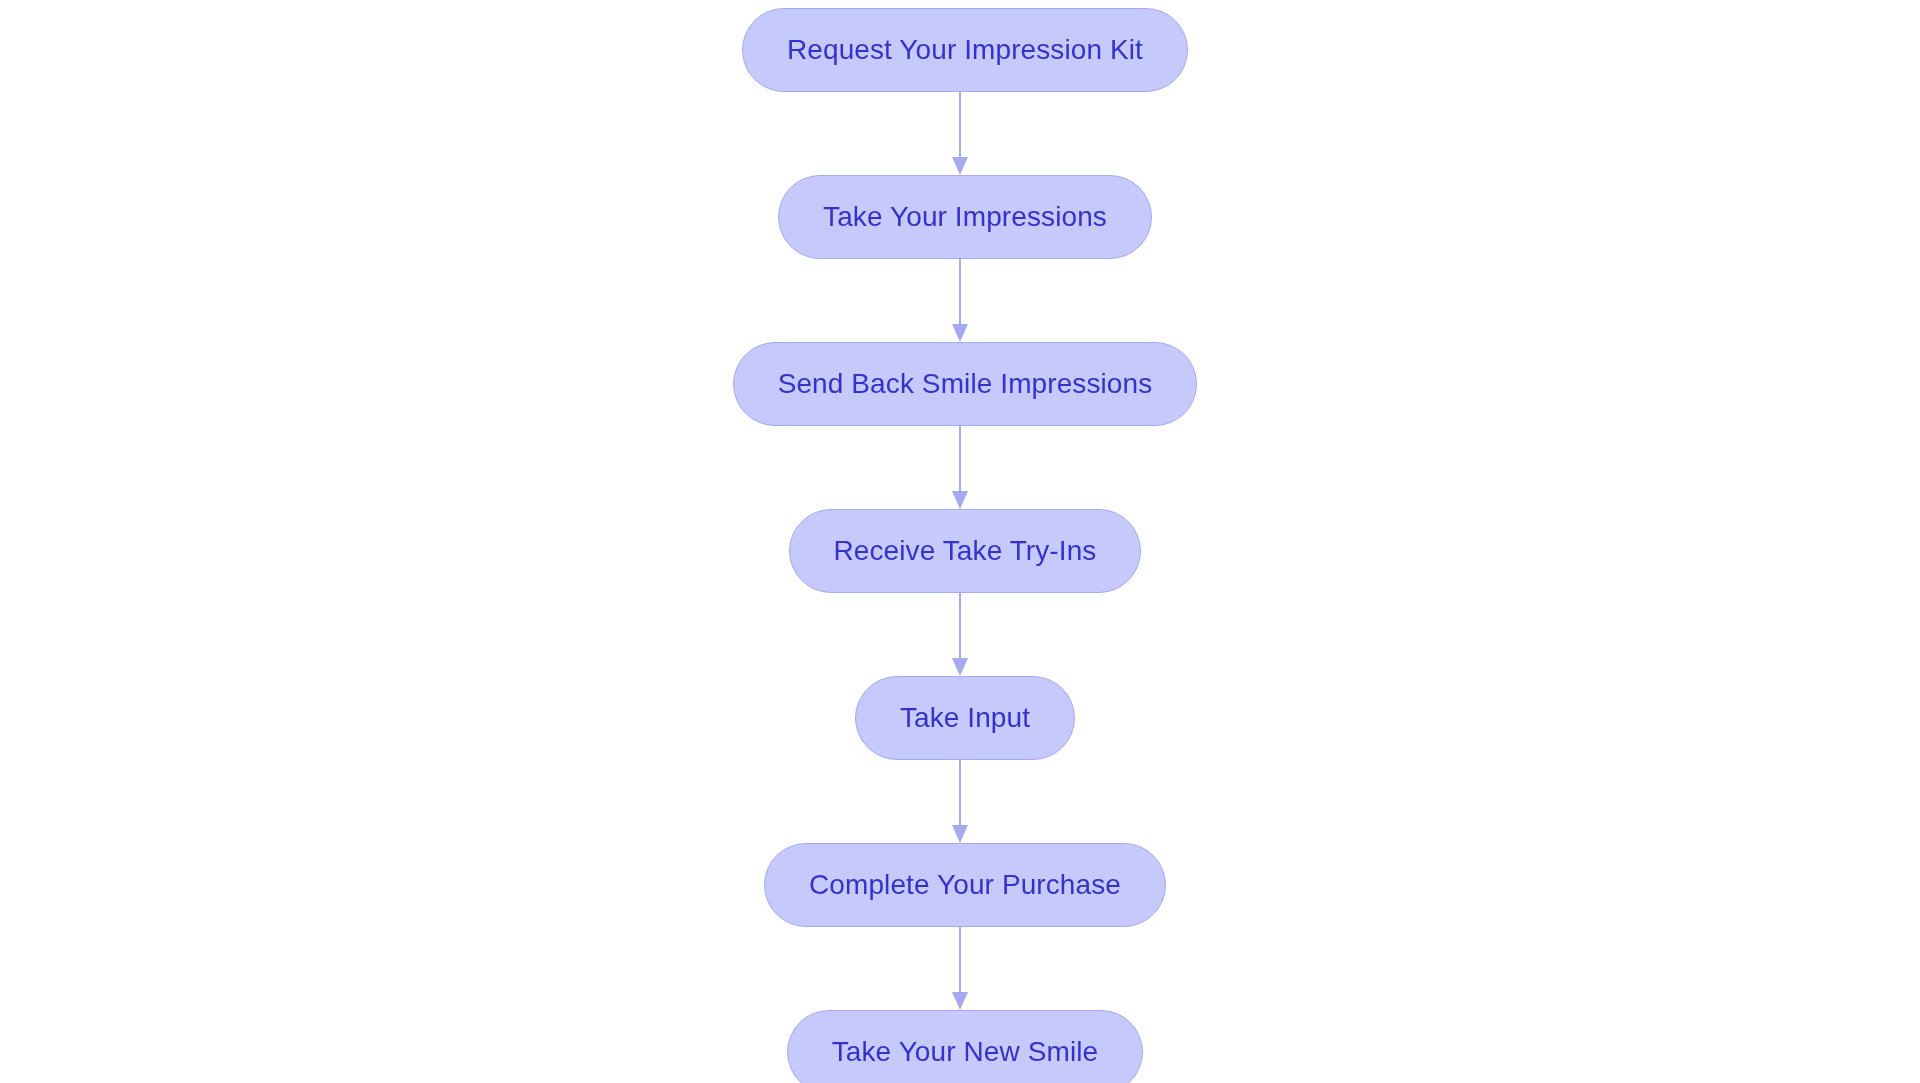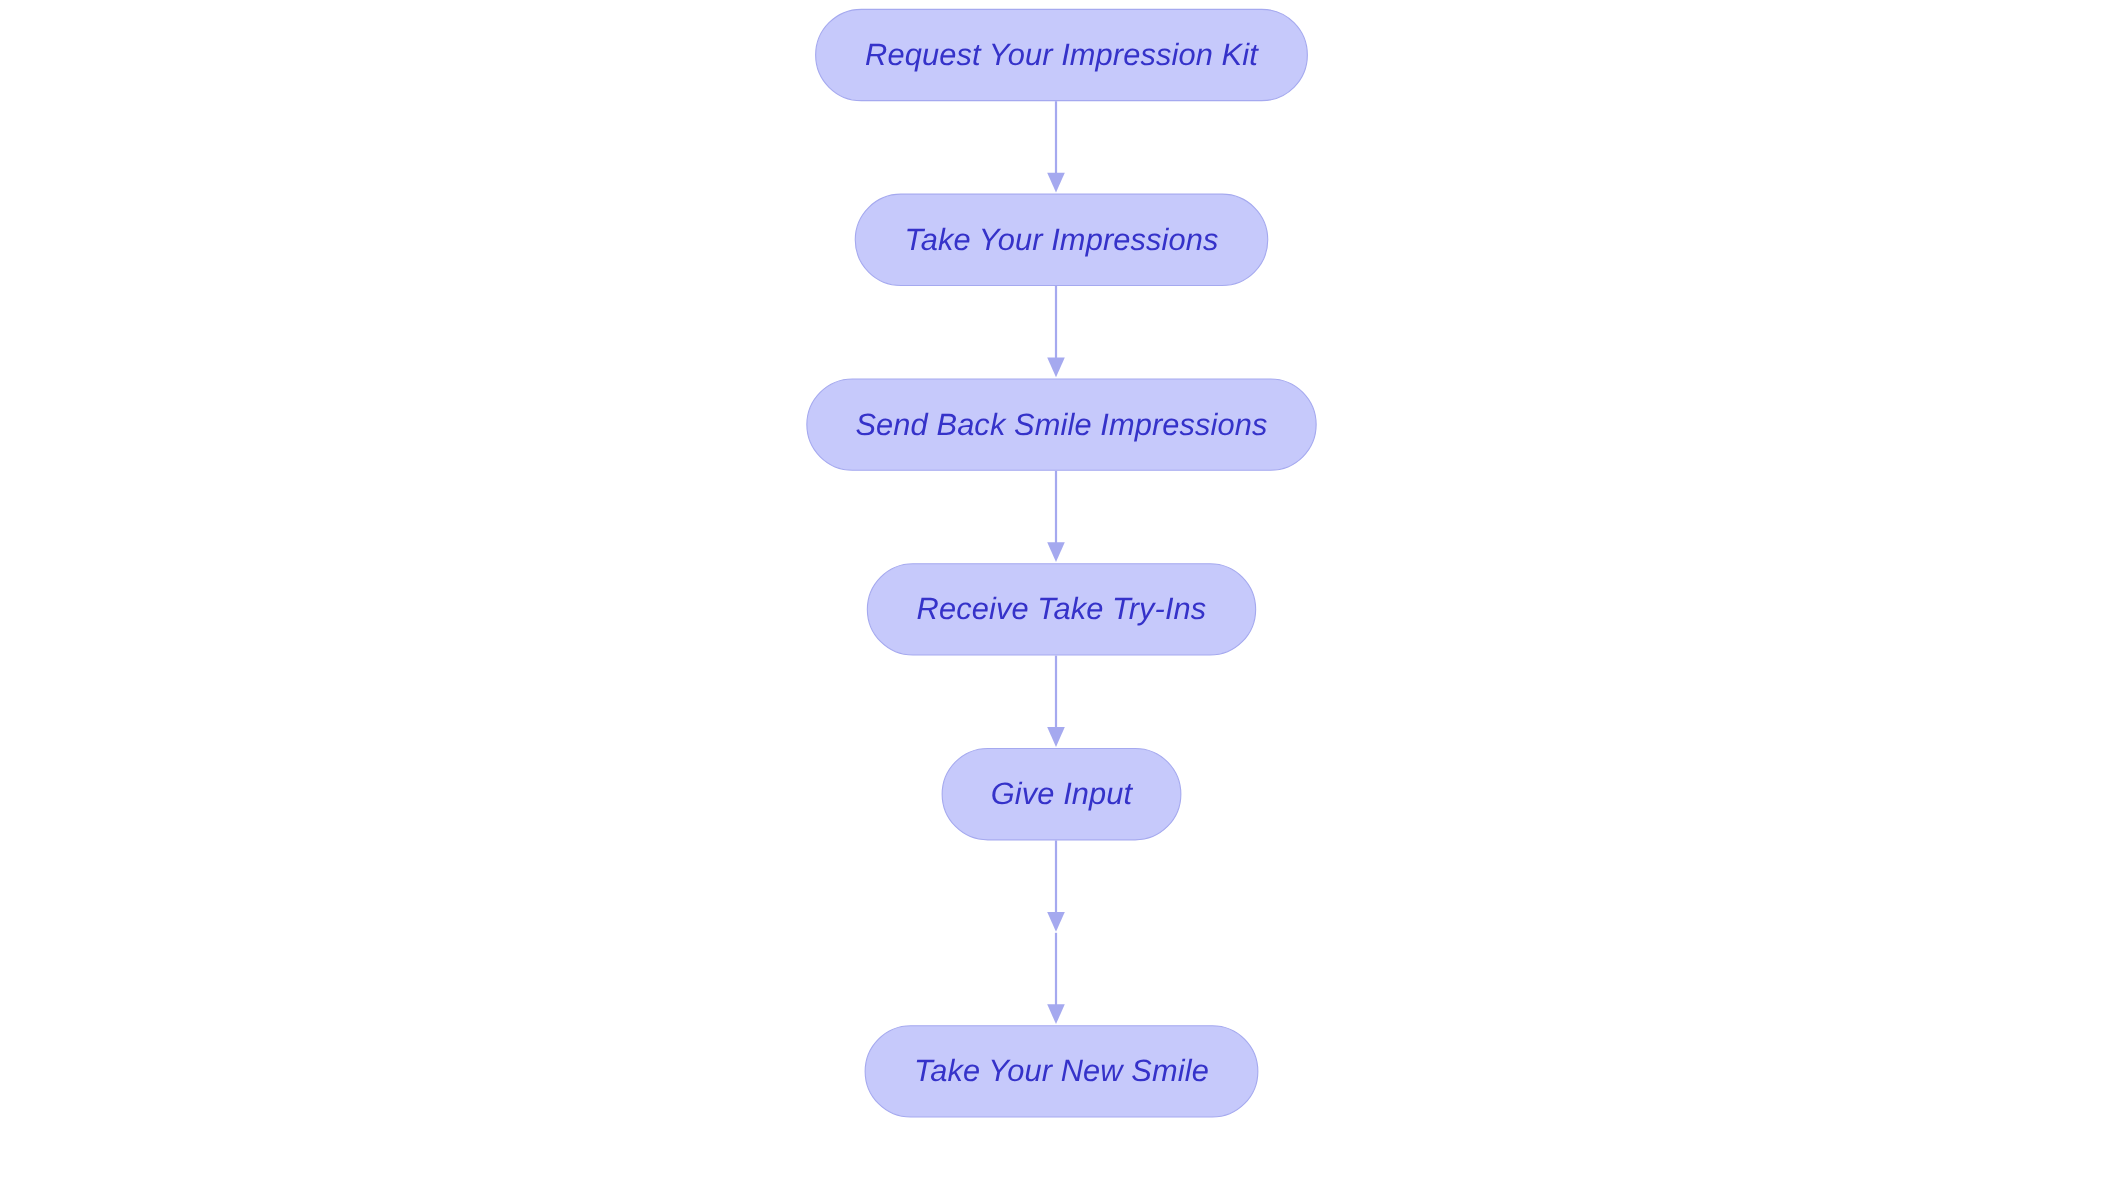--- a/index.html
+++ b/index.html
@@ -27,21 +27,20 @@
     left: 0;
     top: 0;
     width: 1920px;
     height: 1083px;
     display: flex;
     flex-direction: column;
     align-items: center;
     justify-content: flex-start;
     padding-top: 8px;
     box-sizing: border-box;
-    font-style: italic;
   }
 
   
   .flow-step {
     position: relative;
     left: 5px;
     display: flex;
     flex-direction: column;
     align-items: center;
   }
@@ -136,29 +135,34 @@
       </div>
     </div>
 
     <div class="connector">
       <div class="connector-line"></div>
       <div class="connector-head"></div>
     </div>
 
     <div class="flow-step">
       <div class="node">
-        <span class="node-label">Give Input</span>
+        <span class="node-label">Take Input</span>
       </div>
     </div>
 
     <div class="connector">
       <div class="connector-line"></div>
       <div class="connector-head"></div>
     </div>
 
+    <div class="flow-step">
+      <div class="node">
+        <span class="node-label">Complete Your Purchase</span>
+      </div>
+    </div>
 
     <div class="connector">
       <div class="connector-line"></div>
       <div class="connector-head"></div>
     </div>
 
     <div class="flow-step">
       <div class="node">
         <span class="node-label">Take Your New Smile</span>
       </div>

